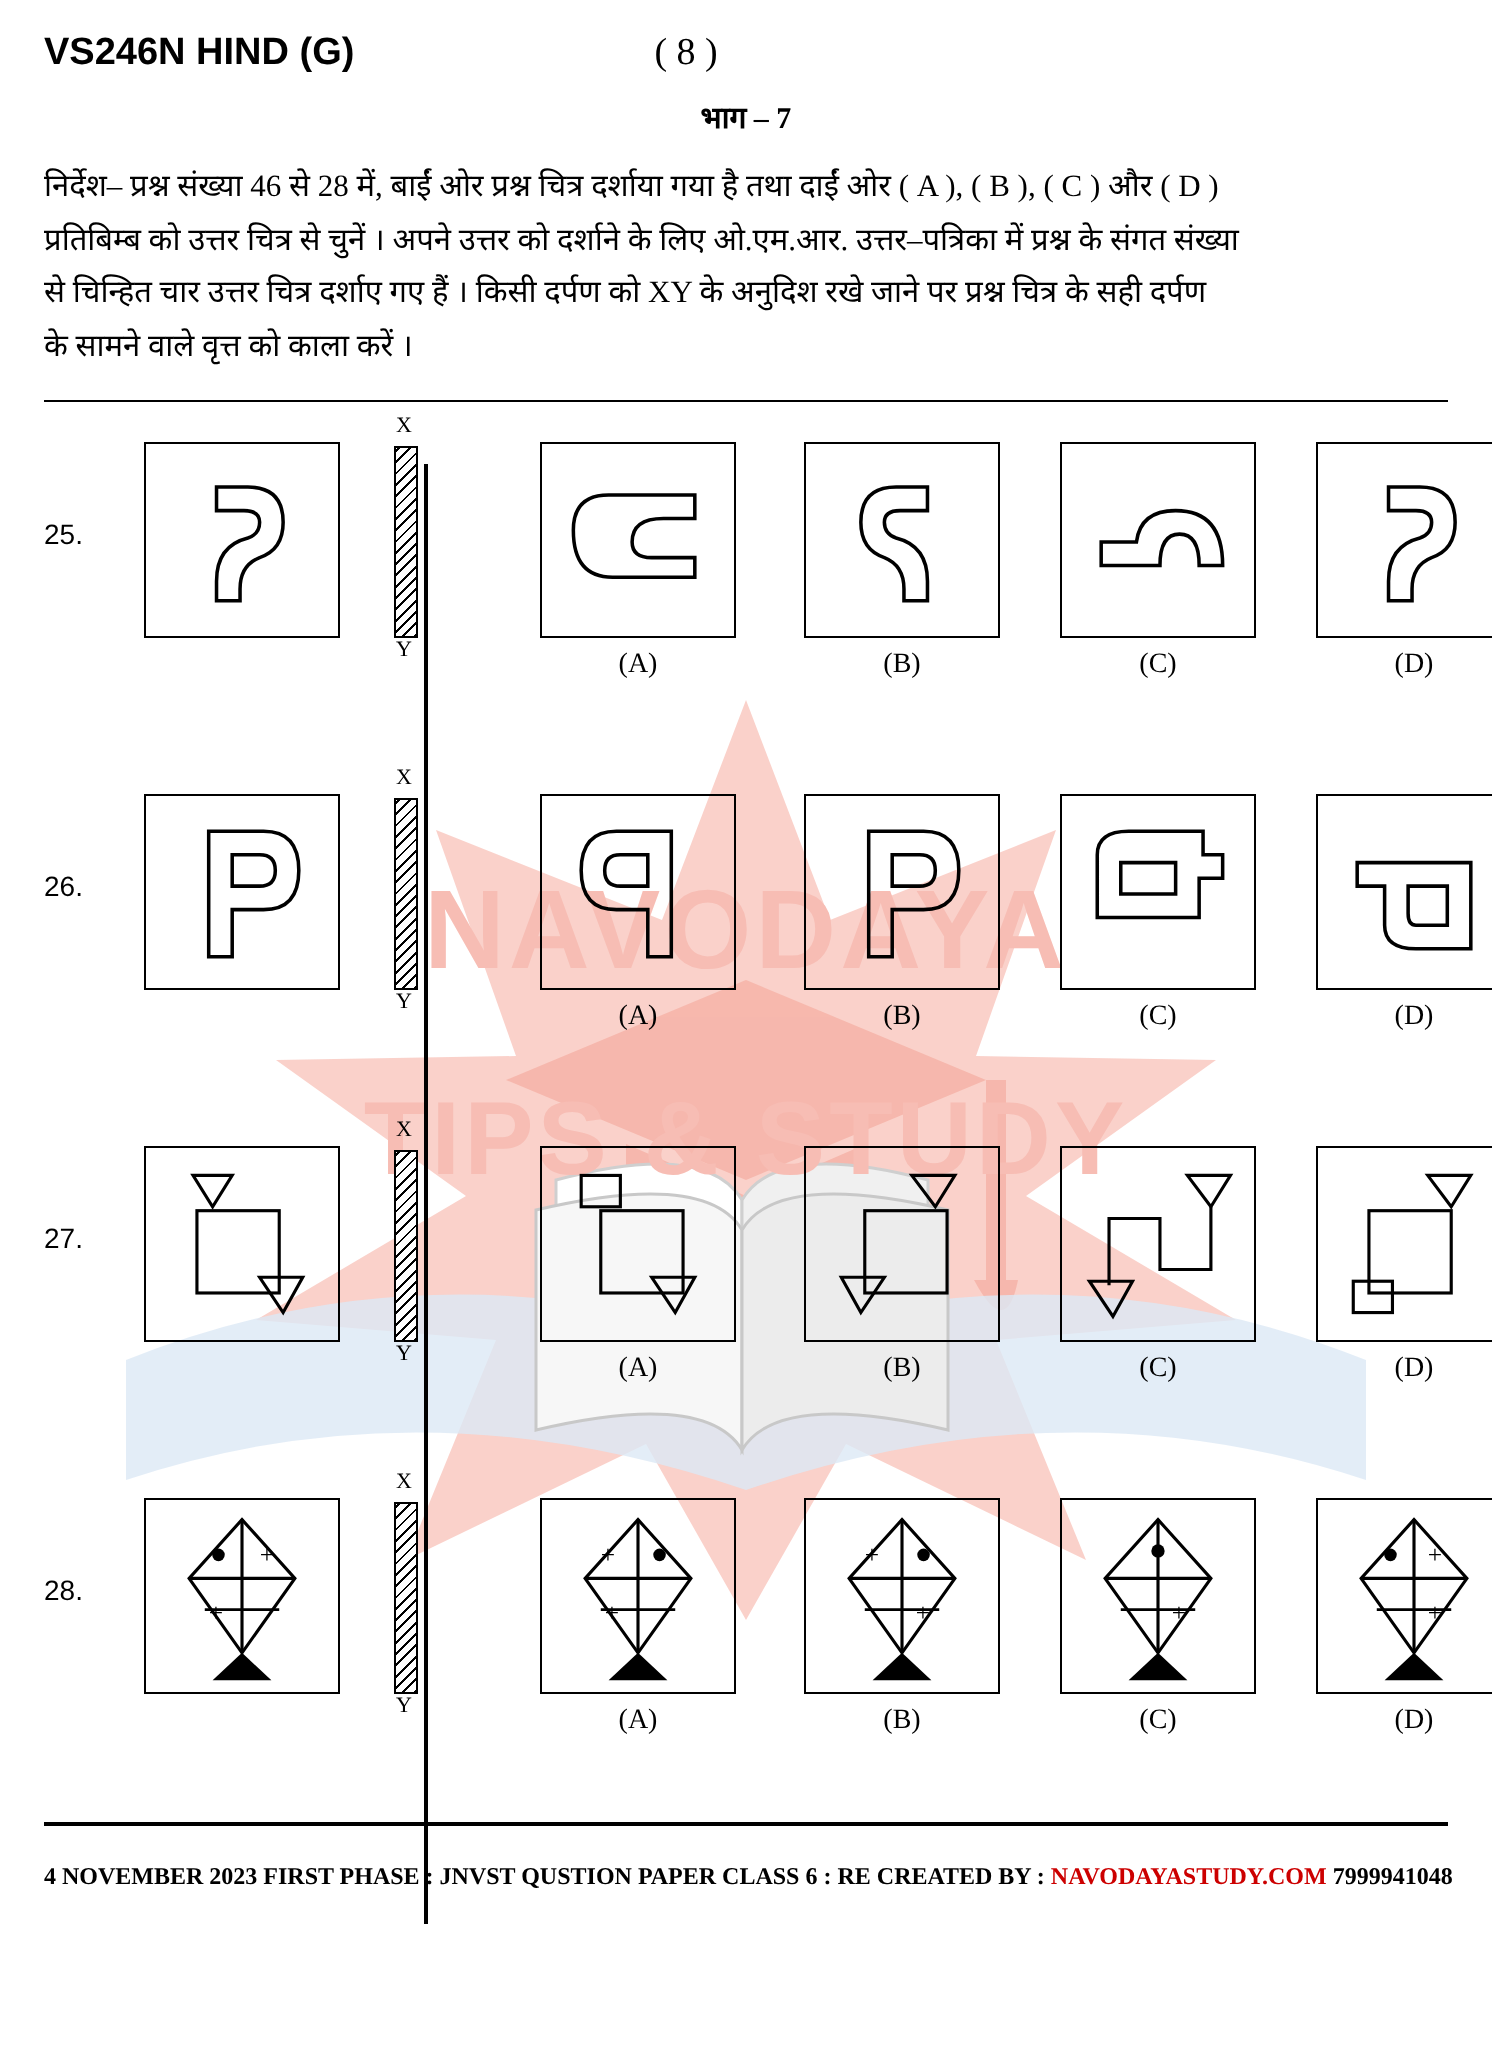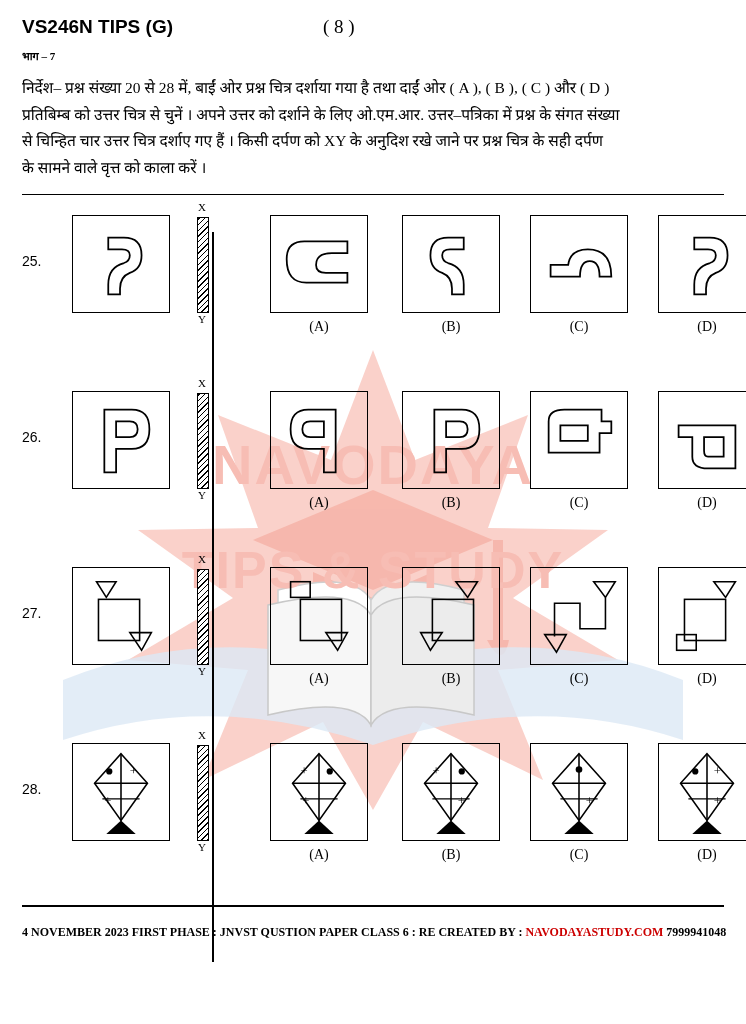--- a/index.html
+++ b/index.html
@@ -69,21 +69,22 @@
     font-size: 19px;
     font-weight: bold;
     font-family: "Liberation Sans", sans-serif;
   }
   .page-num {
     margin-left: 150px;
     font-size: 19px;
     font-family: "Liberation Serif", serif;
   }
   .section-title {
-    font-size: 11px;
+    text-align: center;
+    font-size: 15px;
     font-weight: bold;
     margin-top: 10px;
     font-family: "Liberation Serif", serif;
   }
 
   
   .instructions {
     margin-top: 12px;
     font-size: 15.5px;
     line-height: 1.72;
@@ -233,27 +234,27 @@
     <path d="M215 45 Q300 25 318 55 L318 165 Q300 135 215 155 Z" fill="#f7f7f7" stroke="#c8c8c8" stroke-width="1.5"></path>
     <path d="M421 45 Q336 25 318 55 L318 165 Q336 135 421 155 Z" fill="#ececec" stroke="#c8c8c8" stroke-width="1.5"></path>
   </svg>
   <div class="wm-text wm-text-1">NAVODAYA</div>
   <div class="wm-text wm-text-2">TIPS &amp; STUDY</div>
 </div>
 
 <div class="page">
 
   <div class="head-row">
-    <div class="doc-code">VS246N TIPS (G)</div>
+    <div class="doc-code">VS246N HIND (G)</div>
     <div class="page-num">( 8 )</div>
   </div>
   <div class="section-title">भाग – 7</div>
 
   <div class="instructions">
-    <div>निर्देश– प्रश्न संख्या 20 से 28 में, बाईं ओर प्रश्न चित्र दर्शाया गया है तथा दाईं ओर ( A ), ( B ), ( C ) और ( D )</div>
+    <div>निर्देश– प्रश्न संख्या 46 से 28 में, बाईं ओर प्रश्न चित्र दर्शाया गया है तथा दाईं ओर ( A ), ( B ), ( C ) और ( D )</div>
     <div>प्रतिबिम्ब को उत्तर चित्र से चुनें । अपने उत्तर को दर्शाने के लिए ओ.एम.आर. उत्तर–पत्रिका में प्रश्न के संगत संख्या</div>
     <div>से चिन्हित चार उत्तर चित्र दर्शाए गए हैं । किसी दर्पण को XY के अनुदिश रखे जाने पर प्रश्न चित्र के सही दर्पण</div>
     <div>के सामने वाले वृत्त को काला करें ।</div>
   </div>
 
   <hr class="hr-top">
 
 
   <div class="vdivider"></div>
 

